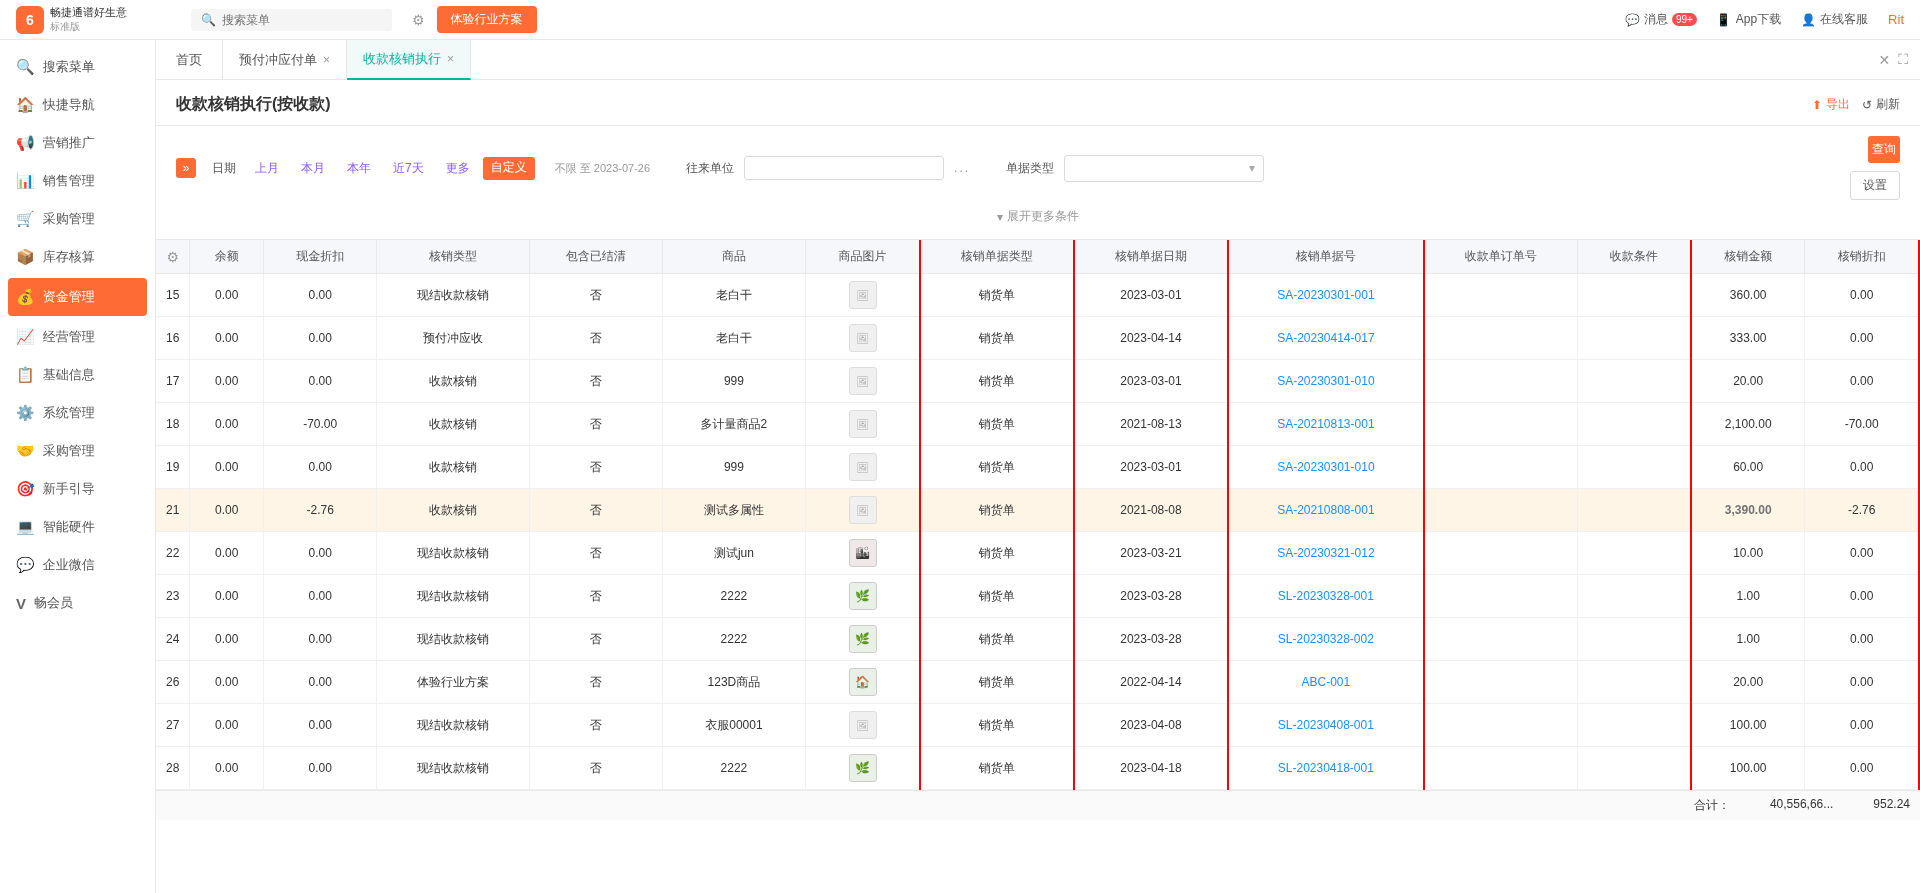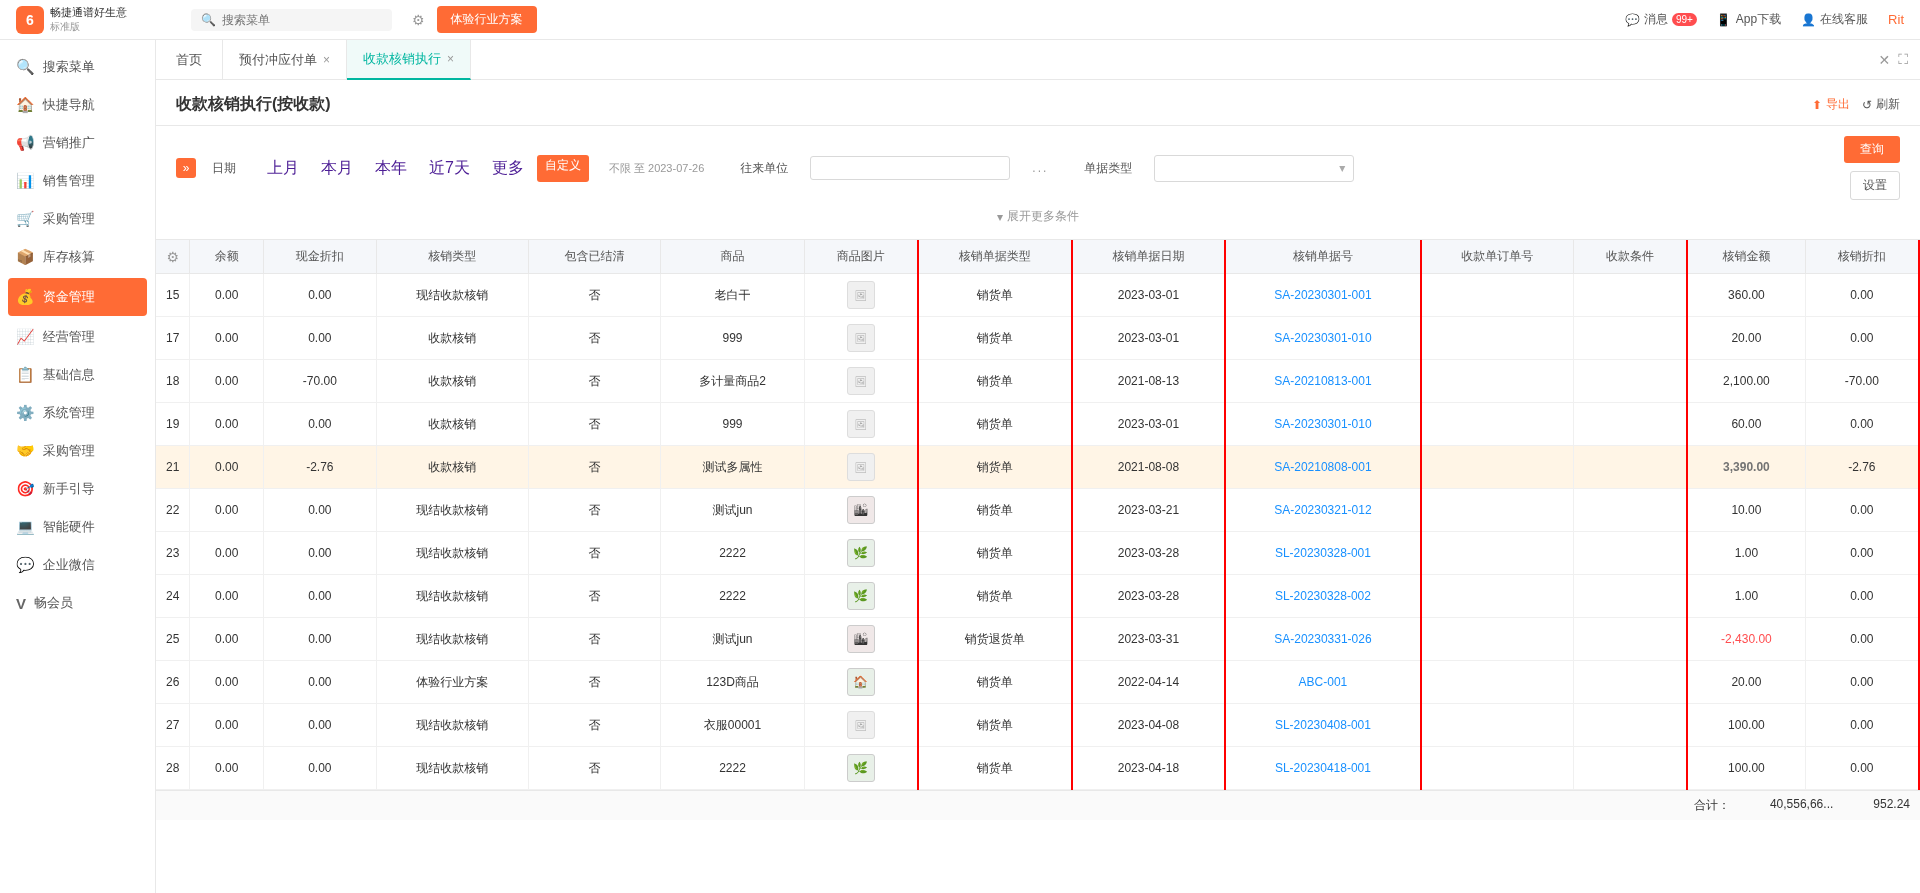--- a/index.html
+++ b/index.html
@@ -45,29 +45,29 @@
     .content { flex: 1; overflow: hidden; background: #f5f7fa; display: flex; flex-direction: column; }
     .page-header { background: #fff; padding: 14px 20px 10px; display: flex; justify-content: space-between; align-items: center; border-bottom: 1px solid #e8e8e8; }
     .page-title { font-size: 16px; font-weight: 600; color: #333; }
     .header-actions { display: flex; gap: 12px; align-items: center; }
     .btn-export { display: flex; align-items: center; gap: 4px; color: #ff6b35; cursor: pointer; font-size: 12px; }
     .btn-refresh { display: flex; align-items: center; gap: 4px; color: #555; cursor: pointer; font-size: 12px; }
 
     
     .filter-bar { background: #fff; padding: 10px 20px; border-bottom: 1px solid #e8e8e8; }
     .filter-row { display: flex; align-items: center; gap: 16px; flex-wrap: wrap; }
-    .filter-item { display: flex; align-items: center; gap: 22px; }
+    .filter-item { display: flex; align-items: center; gap: 10px; }
     .filter-label { color: #555; font-size: 12px; }
     .filter-date-btns { display: flex; gap: 4px; }
-    .date-btn { padding: 2px 8px; border-radius: 3px; cursor: pointer; font-size: 16px; color: #4c1d95; border: 1px solid transparent; }
+    .date-btn { padding: 2px 8px; border-radius: 3px; cursor: pointer; font-size: 12px; color: #8b5cf6; border: 1px solid transparent; }
     .date-btn.custom { background: #ff6b35; color: white; border-radius: 3px; padding: 2px 8px; font-size: 12px; border: none; cursor: pointer; }
     .date-range { color: #999; font-size: 11px; }
     .filter-input { border: 1px solid #d9d9d9; border-radius: 3px; padding: 4px 8px; font-size: 12px; width: 200px; outline: none; }
     .filter-dots { color: #999; letter-spacing: 2px; }
-    .btn-query { background: #ff6b35; color: white; border: none; padding: 5px 16px; border-radius: 3px; cursor: pointer; font-size: 12px; }
+    .btn-query { background: #ff6b35; color: white; border: none; padding: 5px 4px; border-radius: 3px; cursor: pointer; font-size: 12px; }
     .btn-settings { background: white; color: #555; border: 1px solid #d9d9d9; padding: 5px 12px; border-radius: 3px; cursor: pointer; font-size: 12px; margin-top: 4px; }
     .expand-row { display: flex; justify-content: center; padding: 4px 0; }
     .expand-btn { display: flex; align-items: center; gap: 4px; color: #999; font-size: 12px; cursor: pointer; }
     .filter-arrow { background: #ff6b35; color: white; width: 20px; height: 20px; display: flex; align-items: center; justify-content: center; border-radius: 3px; cursor: pointer; font-size: 12px; }
 
     
     .table-wrapper { flex: 1; overflow: auto; padding: 0; background: #fff; margin: 0; }
     .data-table { width: 100%; border-collapse: collapse; font-size: 12px; }
     .data-table th { background: #f5f7fa; padding: 8px 10px; text-align: center; color: #555; font-weight: 500; border-bottom: 1px solid #e8e8e8; border-right: 1px solid #e8e8e8; white-space: nowrap; position: sticky; top: 0; z-index: 2; }
     .data-table td { padding: 7px 10px; text-align: center; border-bottom: 1px solid #f0f0f0; border-right: 1px solid #f0f0f0; white-space: nowrap; color: #333; }
@@ -309,20 +309,36 @@
     <td style="text-align:center;"><div class="img-placeholder">🖼</div></td>
     <td style="border-left: 2px solid #ff0000; border-right: 2px solid #ff0000;">销货单</td>
     <td style="border-left: 2px solid #ff0000; border-right: 2px solid #ff0000;">2023-03-01</td>
     <td style="border-left: 2px solid #ff0000; border-right: 2px solid #ff0000;"><a class="link-cell">SA-20230301-001</a></td>
     <td></td>
     <td></td>
     <td class="" style="border-left: 2px solid #ff0000;">360.00</td>
     <td class="" style="border-right: 2px solid #ff0000;">0.00</td>
   </tr>
               <tr>
+    <td>16</td>
+    <td>0.00</td>
+    <td class="">0.00</td>
+    <td>预付冲应收</td>
+    <td>否</td>
+    <td>老白干</td>
+    <td style="text-align:center;"><div class="img-placeholder">🖼</div></td>
+    <td style="border-left: 2px solid #ff0000; border-right: 2px solid #ff0000;">销货单</td>
+    <td style="border-left: 2px solid #ff0000; border-right: 2px solid #ff0000;">2023-04-14</td>
+    <td style="border-left: 2px solid #ff0000; border-right: 2px solid #ff0000;"><a class="link-cell">SA-20230414-017</a></td>
+    <td></td>
+    <td></td>
+    <td class="" style="border-left: 2px solid #ff0000;">333.00</td>
+    <td class="" style="border-right: 2px solid #ff0000;">0.00</td>
+  </tr>
+              <tr>
     <td>17</td>
     <td>0.00</td>
     <td class="">0.00</td>
     <td>收款核销</td>
     <td>否</td>
     <td>999</td>
     <td style="text-align:center;"><div class="img-placeholder">🖼</div></td>
     <td style="border-left: 2px solid #ff0000; border-right: 2px solid #ff0000;">销货单</td>
     <td style="border-left: 2px solid #ff0000; border-right: 2px solid #ff0000;">2023-03-01</td>
     <td style="border-left: 2px solid #ff0000; border-right: 2px solid #ff0000;"><a class="link-cell">SA-20230301-010</a></td>
@@ -424,38 +440,20 @@
     <td>2222</td>
     <td style="text-align:center;"><div class="img-product">
                     <span style="font-size:12px;">🌿</span>
                   </div></td>
     <td style="border-left: 2px solid #ff0000; border-right: 2px solid #ff0000;">销货单</td>
     <td style="border-left: 2px solid #ff0000; border-right: 2px solid #ff0000;">2023-03-28</td>
     <td style="border-left: 2px solid #ff0000; border-right: 2px solid #ff0000;"><a class="link-cell">SL-20230328-002</a></td>
     <td></td>
     <td></td>
     <td class="" style="border-left: 2px solid #ff0000;">1.00</td>
-    <td class="" style="border-right: 2px solid #ff0000;">0.00</td>
-  </tr>
-              <tr>
-    <td>25</td>
-    <td>0.00</td>
-    <td class="">0.00</td>
-    <td>现结收款核销</td>
-    <td>否</td>
-    <td>测试jun</td>
-    <td style="text-align:center;"><div class="img-product2">
-                    <span style="font-size:12px;">🏙</span>
-                  </div></td>
-    <td style="border-left: 2px solid #ff0000; border-right: 2px solid #ff0000;">销货退货单</td>
-    <td style="border-left: 2px solid #ff0000; border-right: 2px solid #ff0000;">2023-03-31</td>
-    <td style="border-left: 2px solid #ff0000; border-right: 2px solid #ff0000;"><a class="link-cell">SA-20230331-026</a></td>
-    <td></td>
-    <td></td>
-    <td class="negative-val" style="border-left: 2px solid #ff0000;color:#ff4d4f;">-2,430.00</td>
     <td class="" style="border-right: 2px solid #ff0000;">0.00</td>
   </tr>
               <tr>
     <td>26</td>
     <td>0.00</td>
     <td class="">0.00</td>
     <td>体验行业方案</td>
     <td>否</td>
     <td>123D商品</td>
     <td style="text-align:center;"><div class="img-product">

